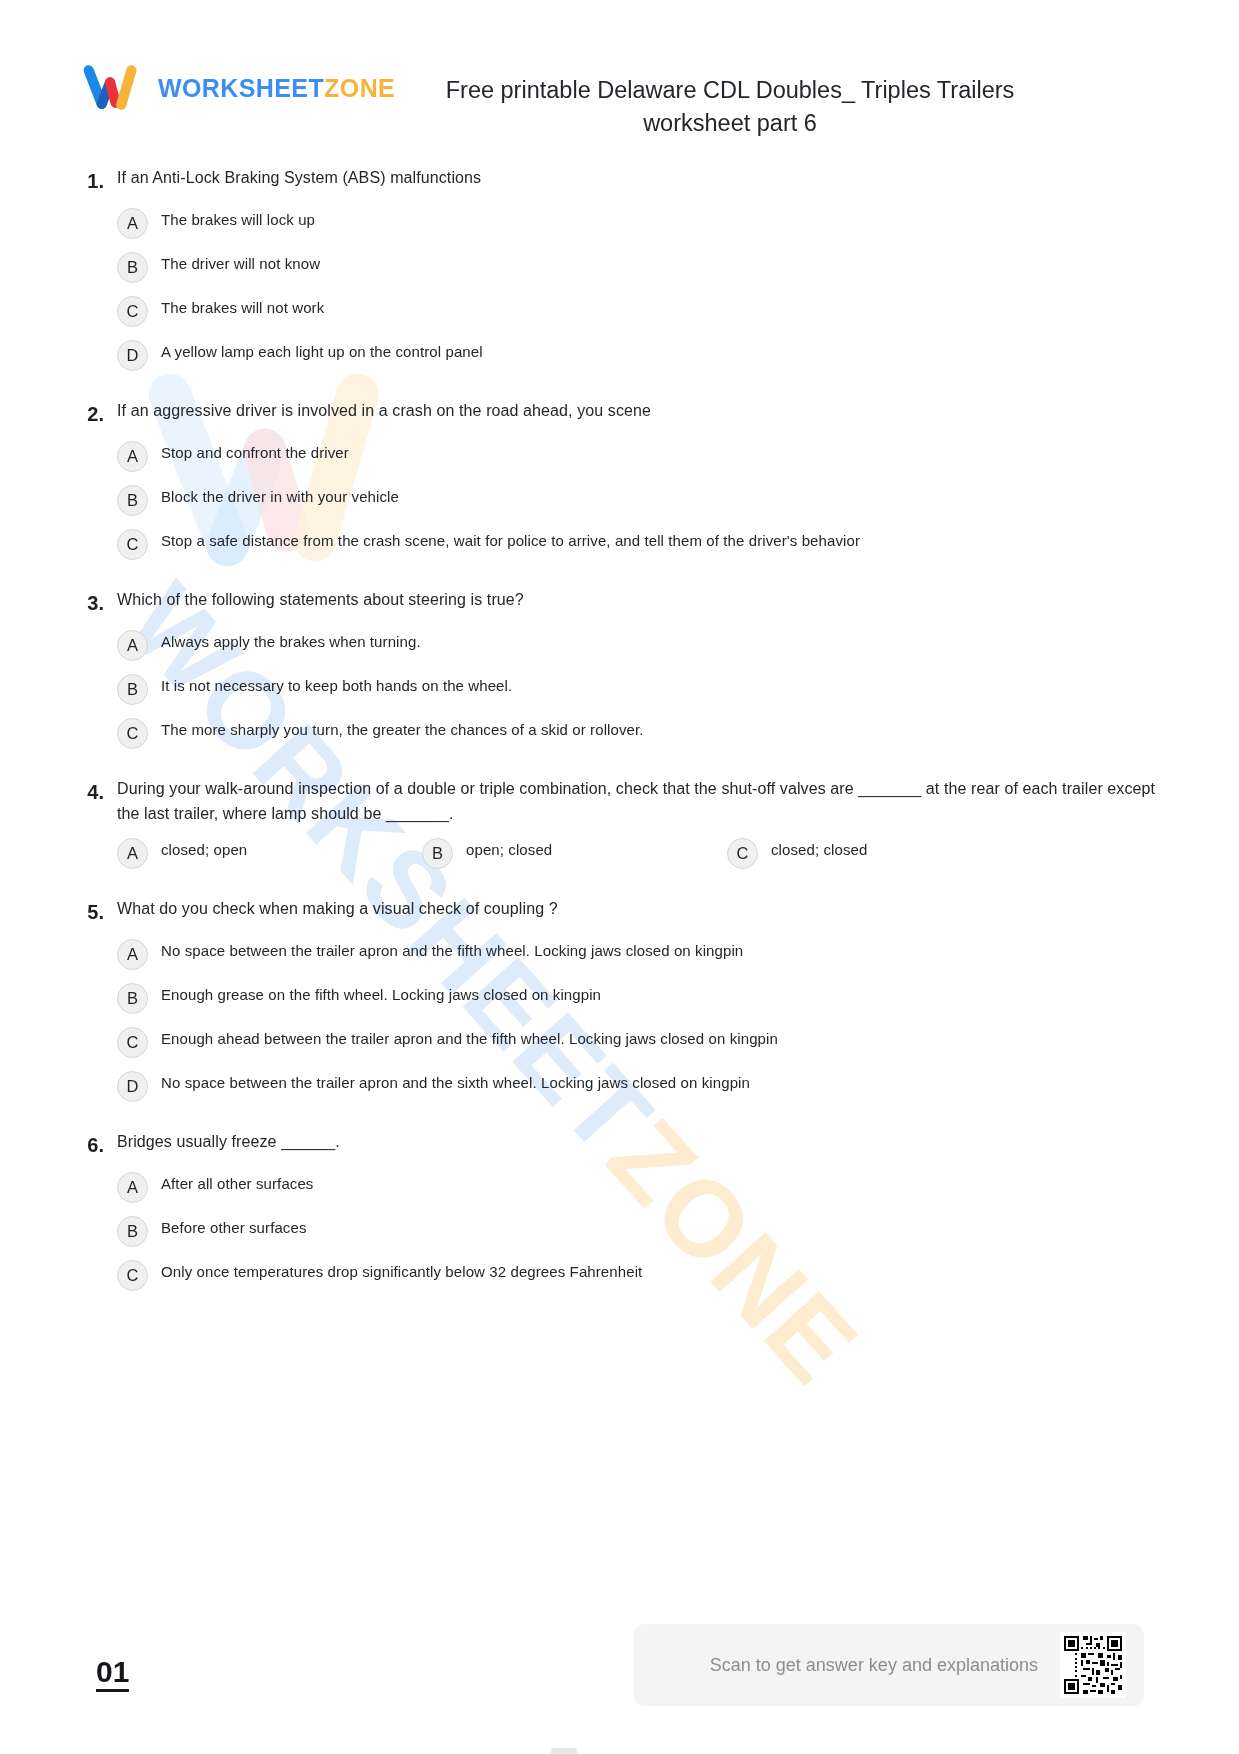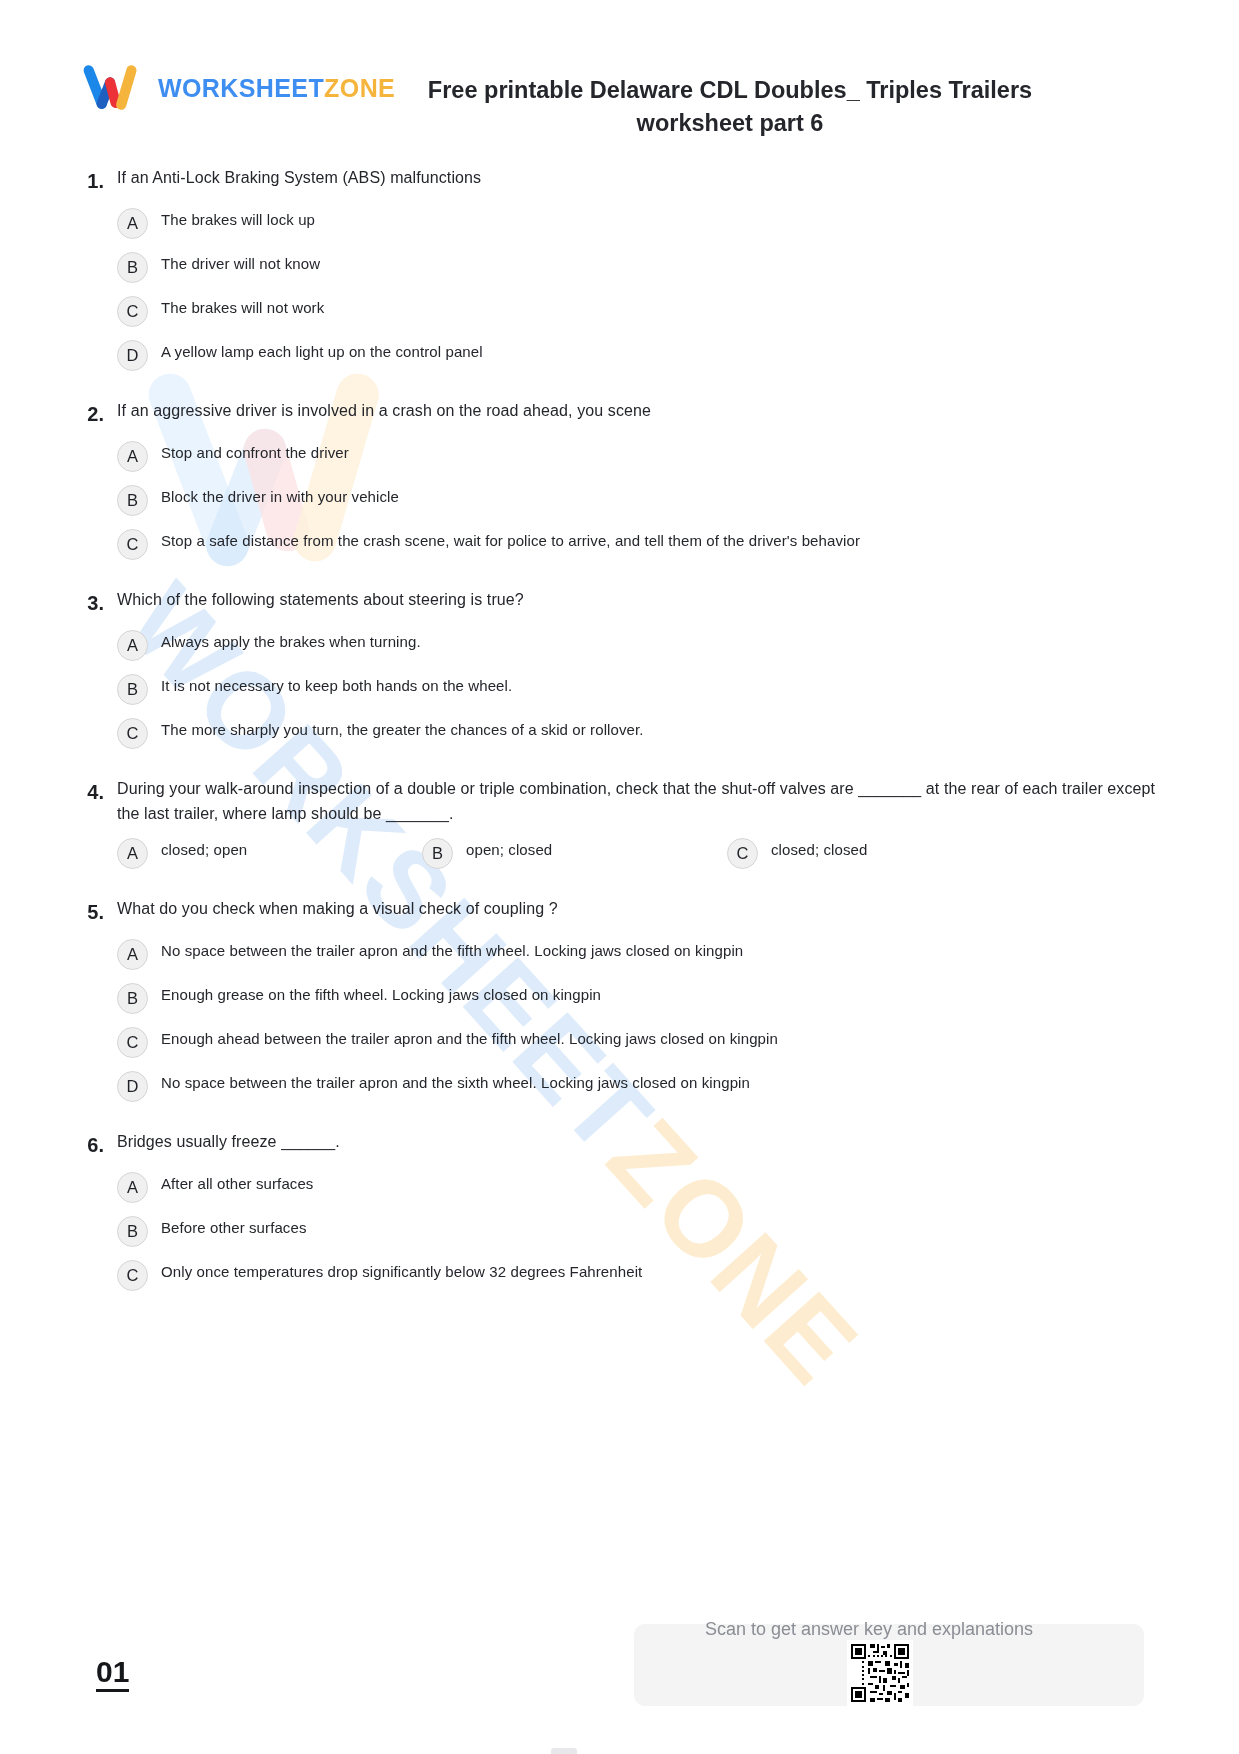--- a/index.html
+++ b/index.html
@@ -76,21 +76,21 @@
   .brand-name .a { color: #3d8ef0; }
   .brand-name .b { color: #f5b43c; }
 
   .doc-title {
     position: absolute;
     left: 420px;
     top: 74px;
     width: 620px;
     text-align: center;
     font-size: 23.5px;
-    font-weight: 700;
+    font-weight: 400;
     color: #24262b;
     line-height: 1.42;
   }
 
   
   .content {
     position: absolute;
     left: 0;
     top: 166px;
     width: 1239px;
@@ -187,21 +187,20 @@
     right: 95px;
     bottom: 48px;
     width: 510px;
     height: 82px;
     background: #f4f4f5;
     border-radius: 11px;
     display: flex;
     align-items: center;
     justify-content: flex-end;
     padding-right: 18px;
-    flex-direction: column;
   }
   .scan-label {
     font-size: 18px;
     color: #8a8d93;
     margin-right: 22px;
     white-space: nowrap;
   }
   .qr {
     width: 66px;
     height: 66px;

